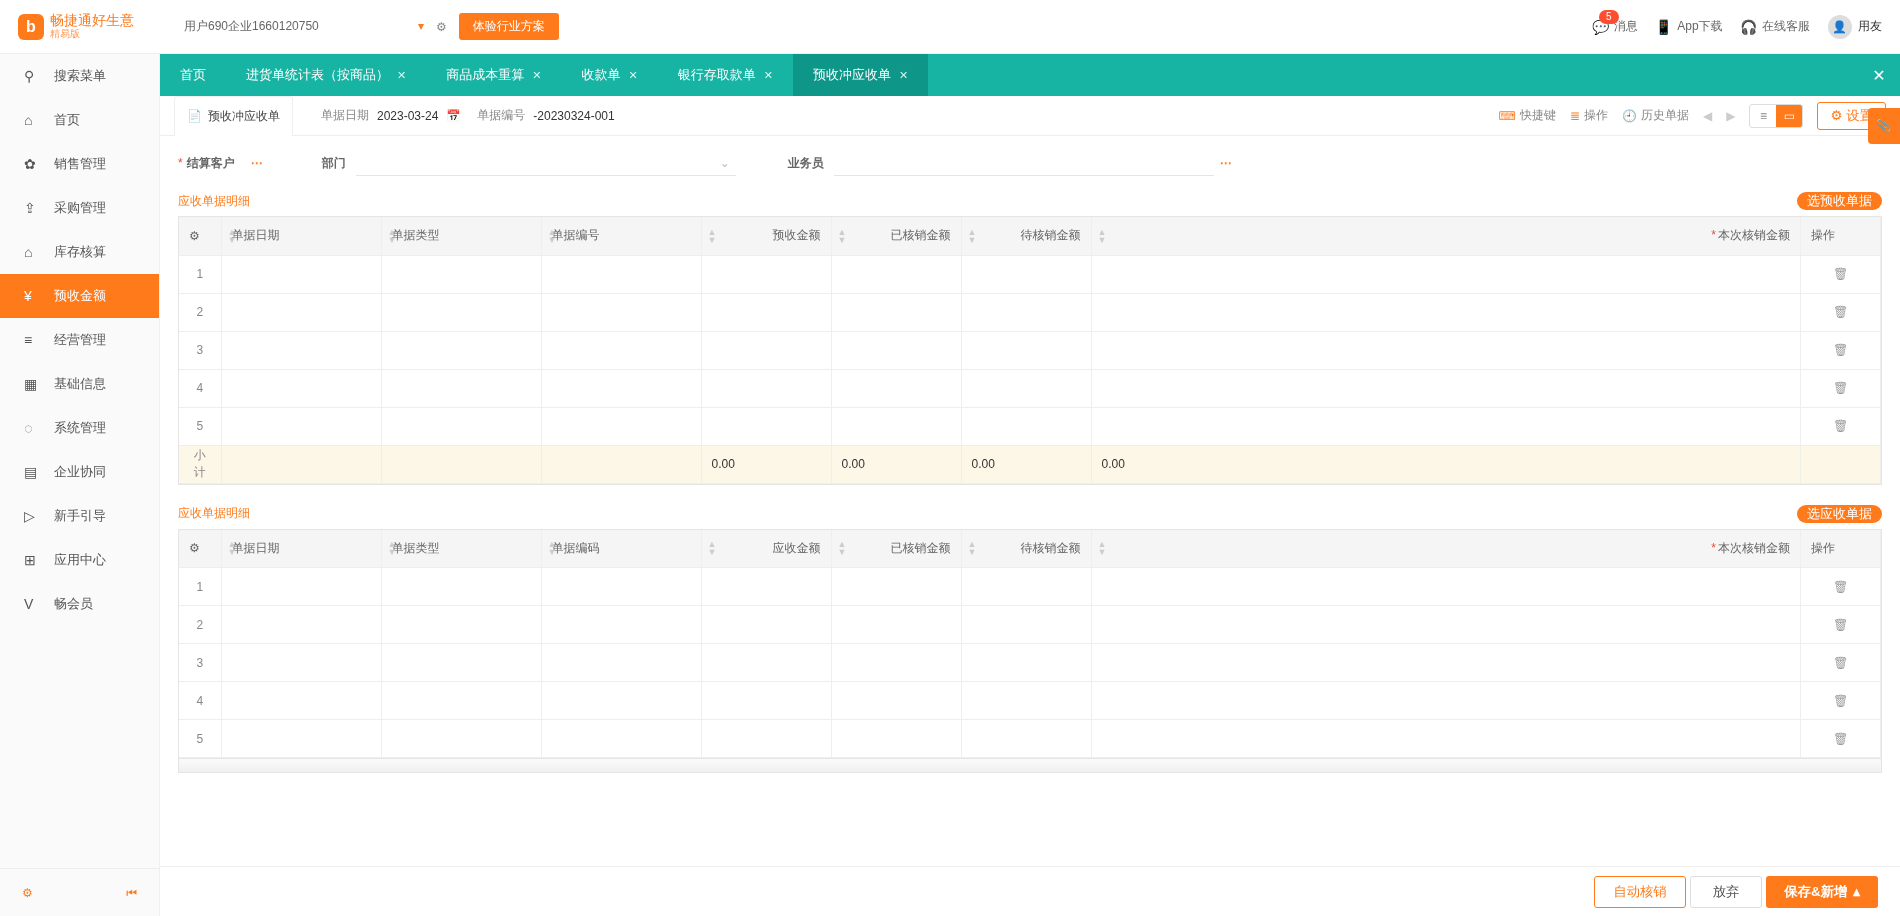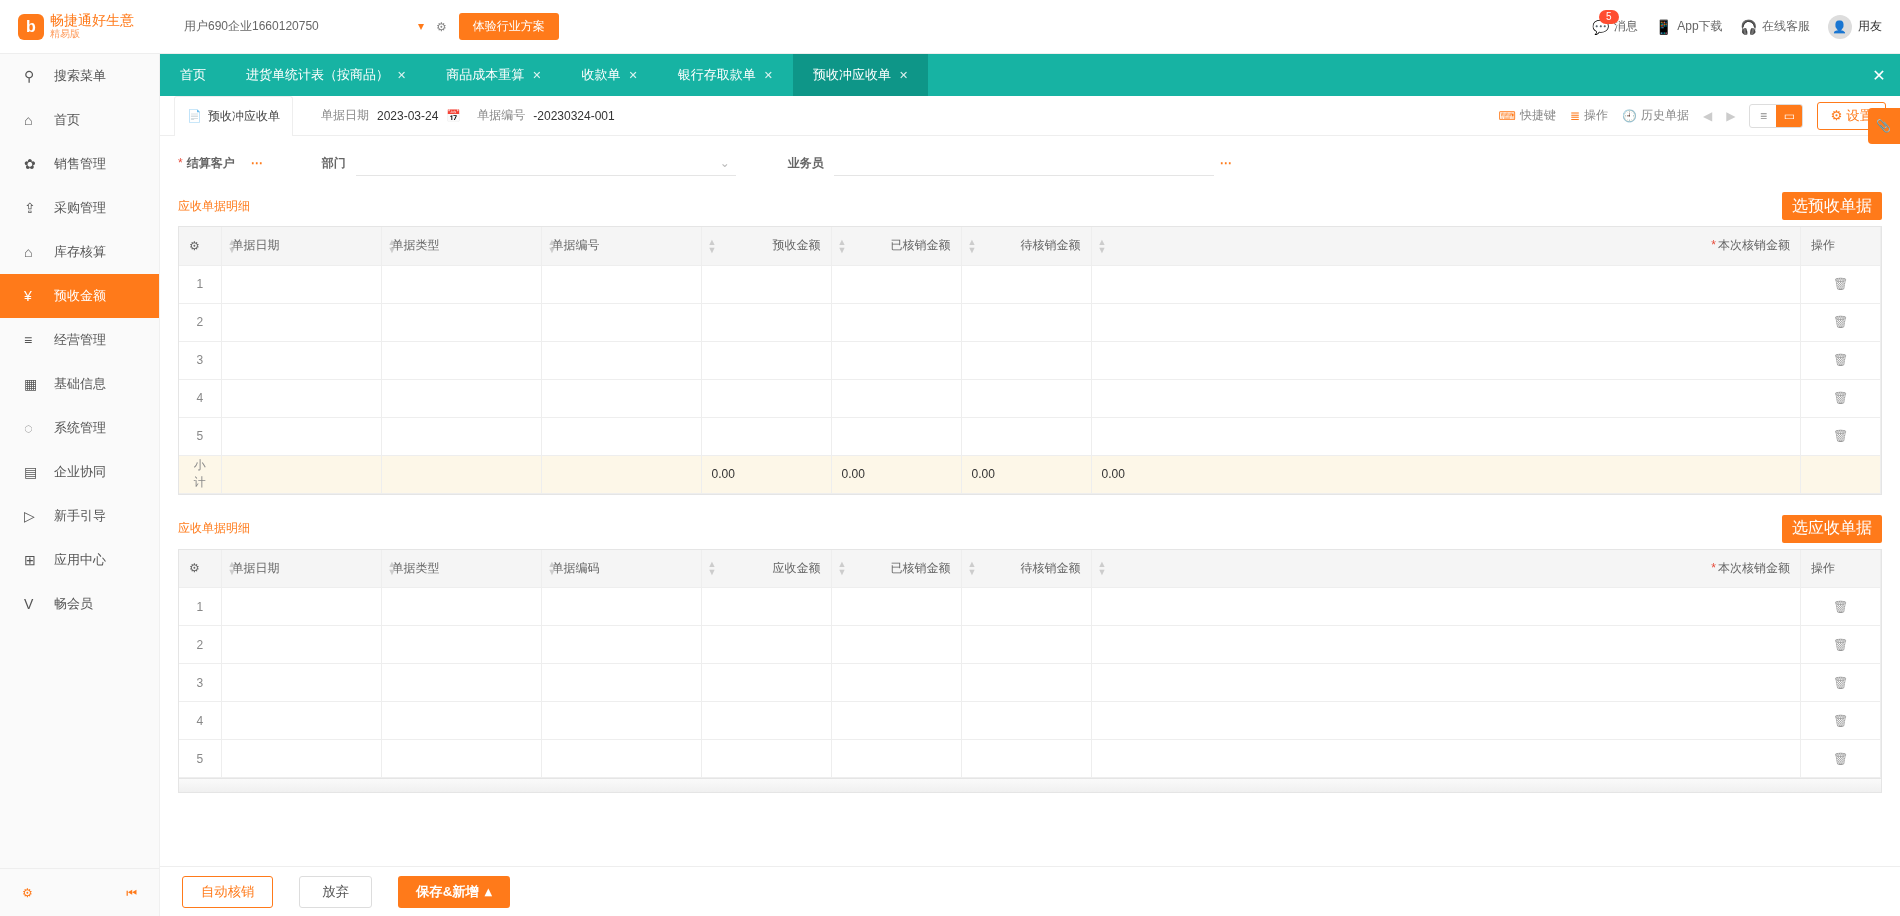--- a/index.html
+++ b/index.html
@@ -59,38 +59,38 @@
 .fld .req{color:#e74c3c;margin-right:4px;}
 .fld label{color:#666;margin-right:10px;font-weight:bold;}
 .inp{border:none;border-bottom:1px solid #ff7a1a;height:26px;width:380px;font-size:12px;padding:0 4px;color:#333;outline:none;}
 .inp::placeholder{color:#ccc;}
 .inp-plain{border:none;border-bottom:1px solid #e5e5e5;height:26px;width:380px;font-size:12px;padding:0 4px;color:#333;outline:none;}
 .more{color:#ff7a1a;margin-left:6px;font-weight:bold;letter-spacing:1px;}
 .sel-caret{color:#bbb;margin-left:-16px;}
 
 .sec-row{display:flex;align-items:center;justify-content:space-between;padding:6px 18px 6px;}
 .sec-title{color:#ff7a1a;font-size:12px;}
-.btn-sm-orange{background:#ff7a1a;color:#fff;border:none;border-radius:2px;height:28px;padding:0 10px;font-size:16px;cursor:pointer;}
+.btn-sm-orange{background:#ff7a1a;color:#fff;border:none;border-radius:13px;height:18px;padding:0 10px;font-size:13px;cursor:pointer;}
 
 .tbl-wrap{margin:0 18px;border:1px solid #e5e5e5;}
 .tbl{width:100%;border-collapse:collapse;table-layout:fixed;font-size:12px;}
 .tbl th,.tbl td{border-right:1px solid #eee;border-bottom:1px solid #eee;height:38px;padding:0 10px;}
 .tbl thead th{background:#f5f5f5;color:#666;font-weight:500;position:relative;text-align:left;}
 .tbl thead th.r{text-align:right;}
 .sort{color:#ccc;font-size:9px;position:absolute;left:6px;top:50%;transform:translateY(-50%);line-height:8px;}
 .idx-col{width:42px;text-align:center;color:#888;}
 .op-col{width:80px;text-align:center;}
 .gear-th{width:42px;text-align:center;}
 .req-h{color:#e74c3c;margin-right:2px;}
 .tbl td.r{text-align:left;}
 .subtotal td{background:#fdf7e8;}
 .trash{color:#999;cursor:pointer;}
 .scrollhint{height:14px;background:linear-gradient(#fafafa,#f0f0f0);border:1px solid #e5e5e5;border-top:none;margin:0 18px;}
 
-.footer{height:50px;border-top:1px solid #eee;display:flex;align-items:center;justify-content:flex-start;padding:0 22px;gap:26px;background:#fff;}
+.footer{height:50px;border-top:1px solid #eee;display:flex;align-items:center;justify-content:flex-end;padding:0 22px;gap:4px;background:#fff;}
 .btn-outline-orange2{border:1px solid #ff7a1a;color:#ff7a1a;background:#fff;border-radius:3px;height:32px;padding:0 18px;cursor:pointer;}
 .btn-plain{border:1px solid #ddd;color:#555;background:#fff;border-radius:3px;height:32px;padding:0 22px;cursor:pointer;}
 .btn-primary{background:#ff7a1a;color:#fff;border:none;border-radius:3px;height:32px;padding:0 18px;cursor:pointer;display:flex;align-items:center;gap:6px;font-weight:bold;}
 
 .rail{position:absolute;right:0;top:108px;width:32px;height:36px;background:#ff7a1a;border-radius:4px 0 0 4px;display:flex;align-items:center;justify-content:center;color:#fff;}
 
 .col-big{width:auto;}
 </style>
 </head>
 <body>

